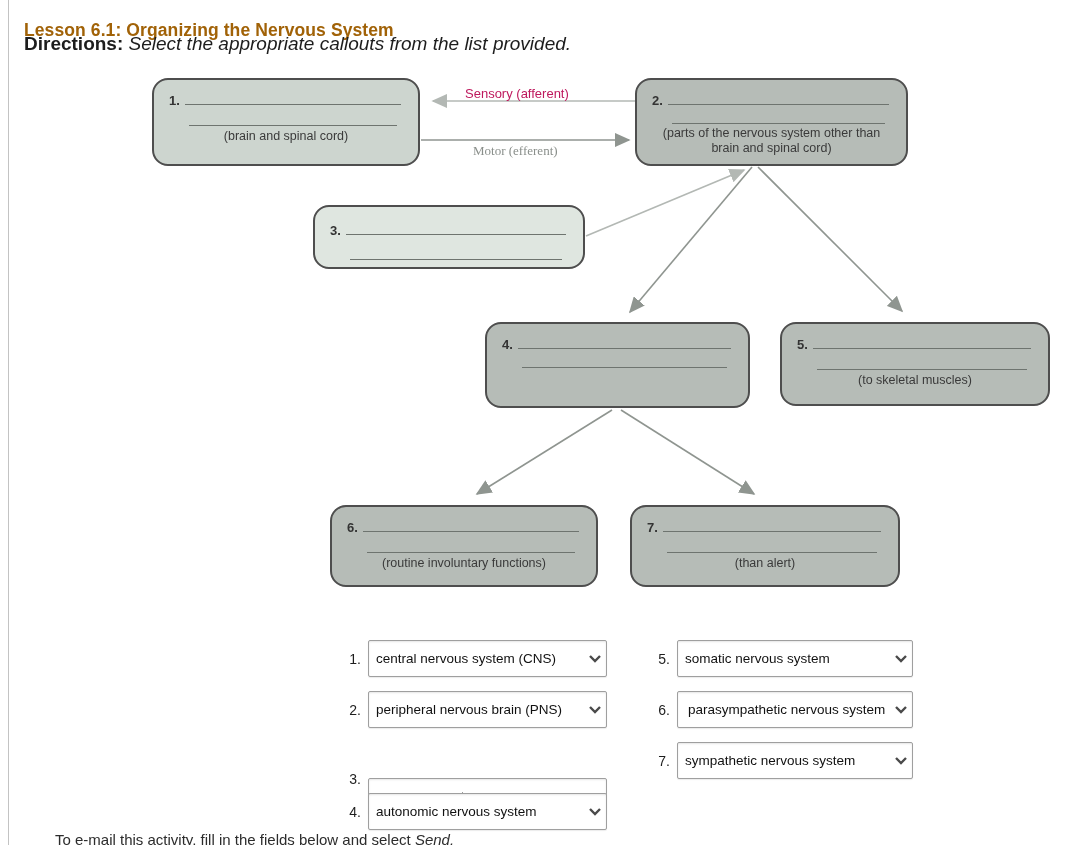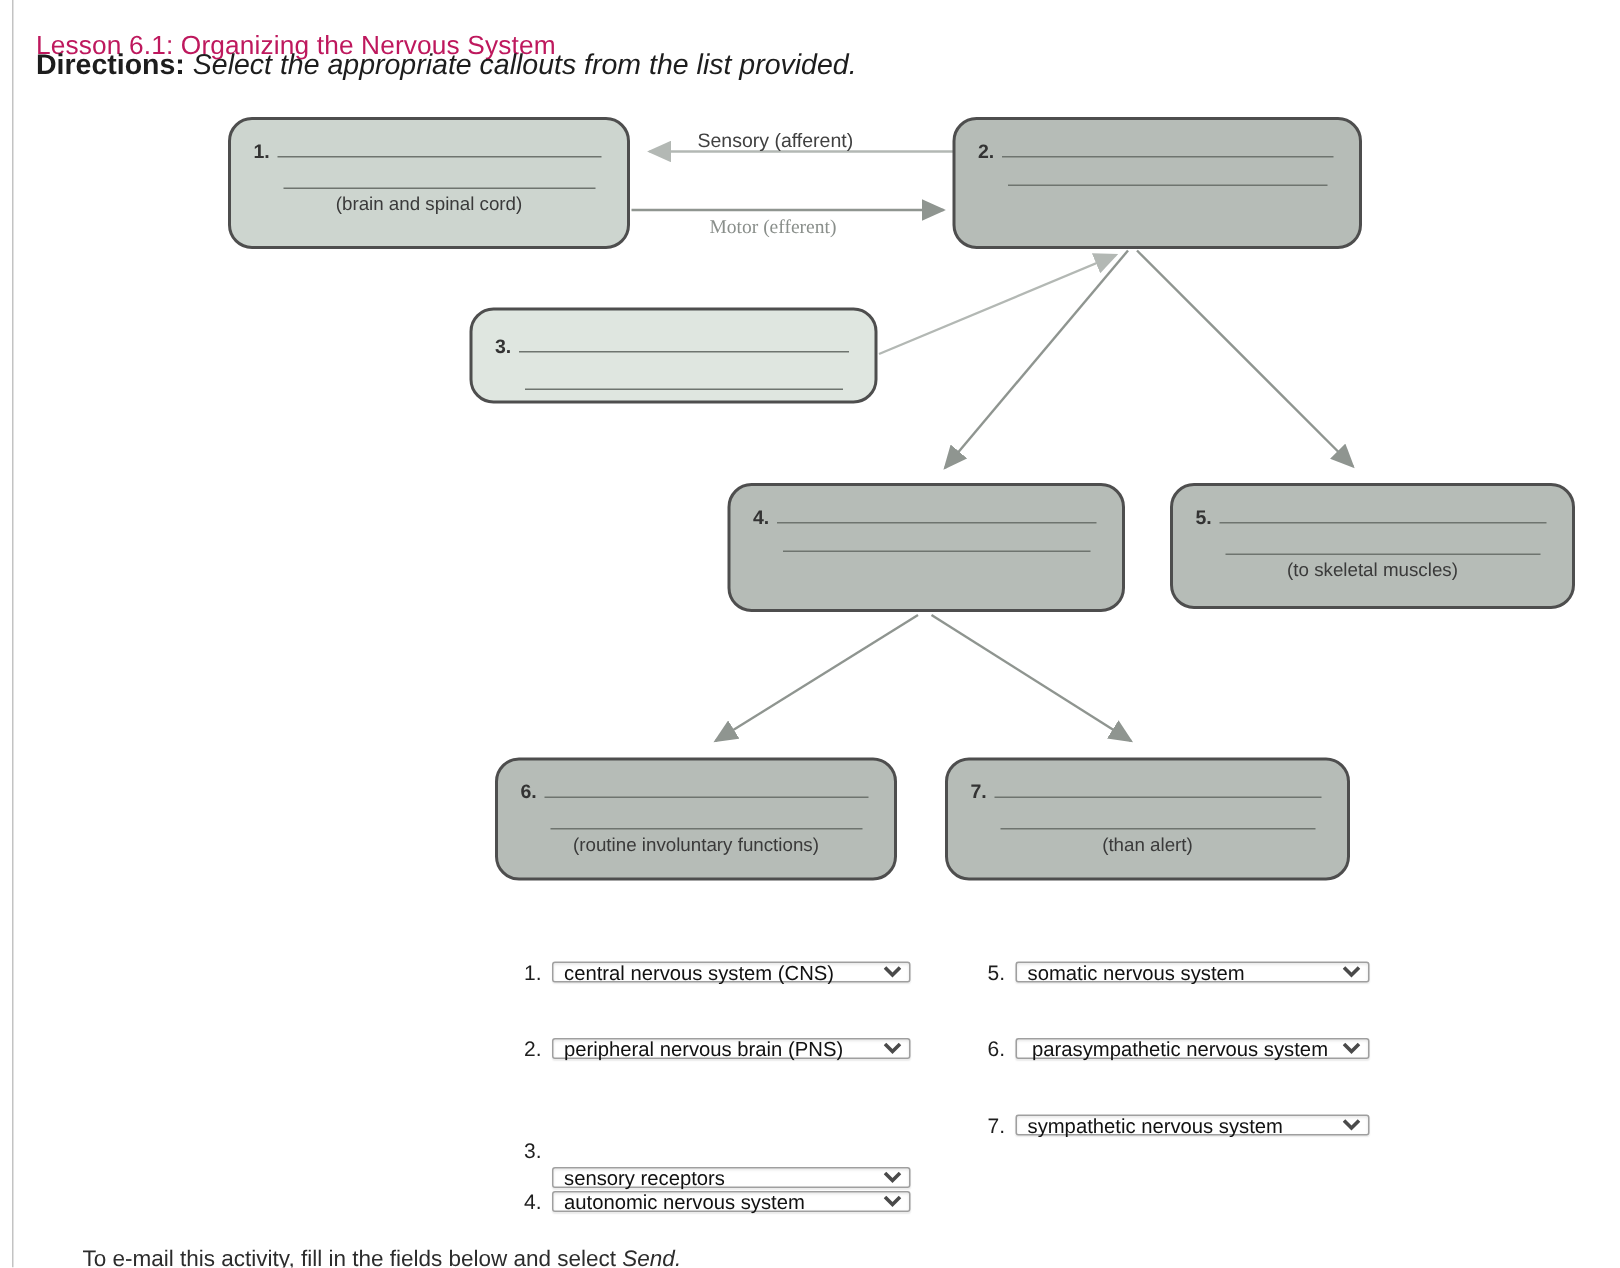--- a/index.html
+++ b/index.html
@@ -4,21 +4,21 @@
 <style>
   html,body{margin:0;padding:0;background:#ffffff;}
   body{
     width:1080px;height:845px;position:relative;overflow:hidden;
     font-family:"Liberation Sans","DejaVu Sans",sans-serif;color:#222;
   }
   .left-rule{position:absolute;left:8px;top:0;width:1px;height:845px;background:#c3c3c3;}
 
   .page-title{
     position:absolute;left:24px;top:8px;
-    font-size:17.5px;font-weight:normal;color:#be185d;letter-spacing:.1px;
+    font-size:17.5px;font-weight:bold;color:#a16207;letter-spacing:.1px;
   }
   .directions{position:absolute;left:24px;top:33px;font-size:19px;color:#1d1d1d;}
   .directions .dir-label{font-weight:bold;font-style:normal;}
   .directions .dir-text{font-style:italic;}
 
   
   .dbox{
     position:absolute;border:2px solid #4e4e4e;border-radius:16px;
     box-sizing:border-box;padding:7px 13px 6px 13px;color:#3c3c3c;
   }
@@ -28,30 +28,30 @@
   .numrow{display:flex;align-items:baseline;margin:4px 4px 0 2px;}
   .num{font-weight:bold;font-size:13px;color:#333;}
   .numline{flex:1;border-bottom:1px solid #6e746f;margin-left:5px;height:13px;}
   .fullline{border-bottom:1px solid #6e746f;height:0;margin:17px 8px 0 22px;}
   .bcaption{font-size:12.5px;text-align:center;margin-top:3px;line-height:15px;color:#3a3a3a;}
   .no-caption .numrow{margin-top:7px;}
   .no-caption .fullline{margin-top:21px;}
 
   
   .arrow-label{position:absolute;font-size:13px;white-space:nowrap;}
-  .lbl-light{color:#404040;}
+  .lbl-light{color:#be185d;}
   .lbl-dark{color:#8a8f8b;font-family:Liberation Serif, serif;}
 
   svg.wires{position:absolute;left:0;top:0;pointer-events:none;}
 
   
   .ans-row{position:absolute;display:flex;align-items:center;}
   .ans-num{font-size:14px;color:#1e1e1e;width:18px;text-align:right;margin-right:7px;}
   .fake-select{
-    box-sizing:border-box;height:14px;background:#ffffff;
+    box-sizing:border-box;height:37px;background:#ffffff;
     border:1px solid #9f9f9f;border-radius:2px;
     box-shadow:inset 0 1px 2px rgba(0,0,0,0.10), 0 1px 1px rgba(0,0,0,0.08);
     display:flex;align-items:center;justify-content:space-between;
     padding:0 5px 0 7px;font-size:13.5px;color:#111;cursor:default;
   }
   .sel-text{white-space:nowrap;overflow:hidden;}
   .sel-arrow{display:flex;align-items:center;margin-left:6px;}
 
   .footer-note{
     position:absolute;left:55px;top:831px;font-size:15px;color:#2c2c2c;white-space:nowrap;
@@ -99,20 +99,21 @@
   <div class="fullline"></div>
   <div class="bcaption">(brain and spinal cord)</div>
 </div>
 
 <div class="dbox fill-dark" style="left:635px;top:78px;width:273px;height:88px;">
   <div class="numrow">
       <span class="num">2.</span>
       <span class="numline"></span>
     </div>
   <div class="fullline" style="margin-top:15px;"></div>
+  <div class="bcaption" style="margin-top:2px;">(parts of the nervous system other than brain and spinal cord)</div>
 </div>
 
 <div class="dbox fill-lighter no-caption" style="left:313px;top:205px;width:272px;height:64px;">
   <div class="numrow">
       <span class="num">3.</span>
       <span class="numline"></span>
     </div>
   <div class="fullline"></div>
 </div>
 

